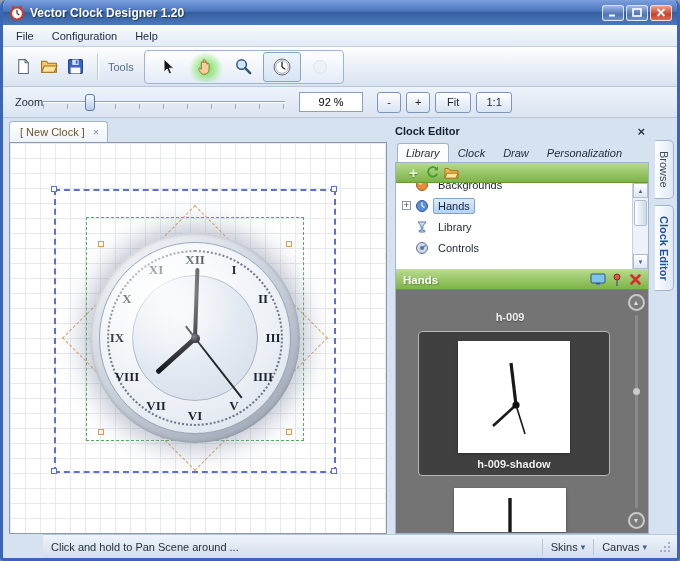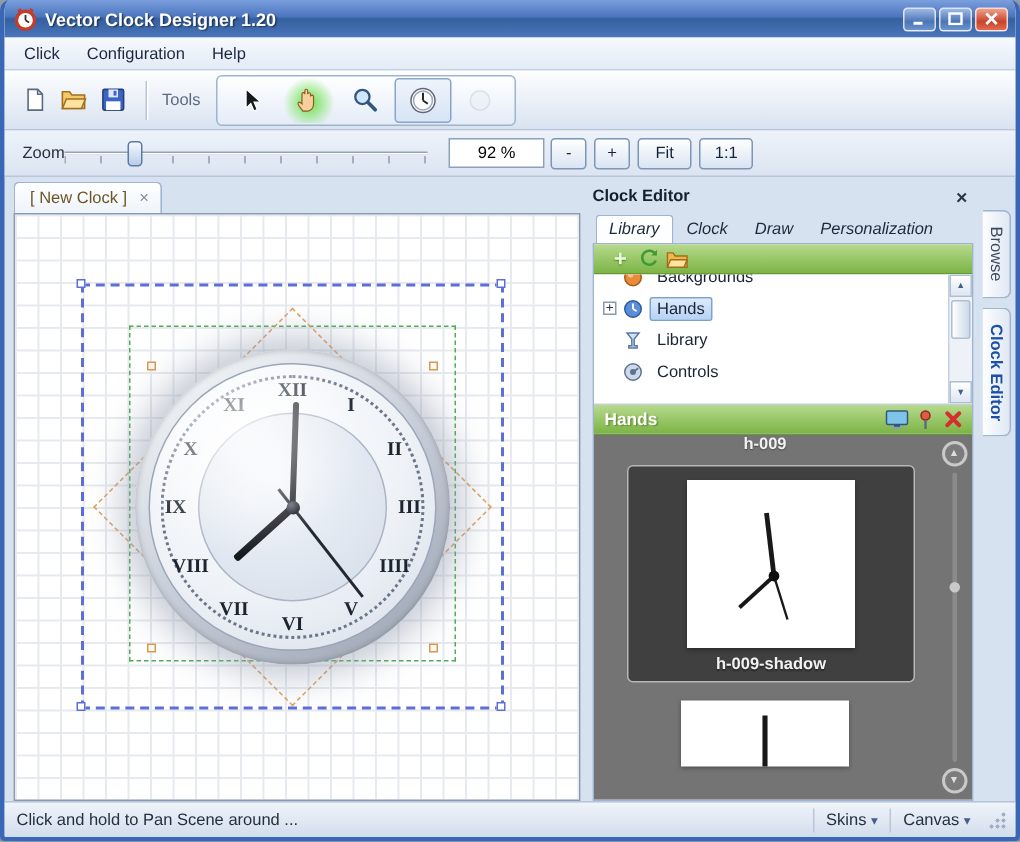--- a/index.html
+++ b/index.html
@@ -44,21 +44,21 @@
   .zoombar { height:31px; flex:0 0 31px; display:flex; align-items:center; padding:0 12px;
              background:linear-gradient(#eef3fa,#dbe4f1); border-bottom:1px solid #b9c6da; }
   .zoom-label { color:#24303f; }
   .slider { position:relative; width:242px; height:18px; margin-right:14px; }
   .slider .track { position:absolute; left:0; right:0; top:8px; height:2px; background:#8fa2ba; border-bottom:1px solid #fff; }
   .slider .ticks { position:absolute; left:0; right:0; top:11px; height:5px;
                    background:repeating-linear-gradient(90deg,#9fb0c4 0 1px, transparent 1px 24px); }
   .slider .handle { position:absolute; left:42px; top:1px; width:10px; height:17px; border:1px solid #5b7aa6; border-radius:3px;
                     background:linear-gradient(#f4f9fe,#b9cde8); }
   .zoom-value { width:64px; height:20px; border:1px solid #8aa0bc; background:#fff; text-align:center;
-                font:11px "Liberation Sans",sans-serif; margin-right:4px; }
+                font:11px "Liberation Sans",sans-serif; margin-right:14px; }
   .bevel-btn { height:21px; min-width:24px; padding:0 6px; margin-right:5px; border:1px solid #7d96b8; border-radius:3px;
                background:linear-gradient(#ffffff,#d9e4f2); font:11px "Liberation Sans",sans-serif; color:#16243a;
                display:inline-flex; align-items:center; justify-content:center; }
   .bevel-btn.wide { min-width:36px; }
 
   
   .main { flex:1; display:flex; min-height:0; }
 
   
   .canvas-pane { flex:1; display:flex; flex-direction:column; padding:2px 2px 0 6px; min-width:0; }
@@ -127,41 +127,41 @@
   .tree-scroll { position:absolute; right:0; top:0; bottom:0; width:16px; background:#eef2f8; border-left:1px solid #c4d0e0;
                  display:flex; flex-direction:column; }
   .tsc-btn { height:15px; border:1px solid #aebfd4; background:linear-gradient(#fff,#dde6f2); font-size:6px; color:#44608a;
              display:flex; align-items:center; justify-content:center; }
   .tsc-track { flex:1; position:relative; }
   .tsc-thumb { position:absolute; left:1px; right:1px; top:2px; height:26px; border:1px solid #aebfd4; border-radius:2px;
                background:linear-gradient(90deg,#fff,#ccd9ea); }
 
   .darkpanel { position:relative; flex:1; background:#747474; overflow:hidden; }
   .dp-inner { position:absolute; left:0; right:24px; top:0; bottom:0; }
-  .dp-label { text-align:center; color:#f2f2f2; font-weight:bold; padding-top:0; text-shadow:0 1px 1px rgba(0,0,0,.4); }
+  .dp-label { text-align:center; color:#f2f2f2; font-weight:bold; padding-top:21px; text-shadow:0 1px 1px rgba(0,0,0,.4); }
   .dp-card { margin:8px 14px 0 22px; background:#404040; border:1px solid #b6b6b6; border-radius:4px; padding:9px 9px 5px; }
   .thumb { width:112px; height:112px; background:#fff; margin:0 auto; box-shadow:0 1px 3px rgba(0,0,0,.35);
            display:flex; align-items:center; justify-content:center; }
   .dp-card .dp-label { padding-top:5px; }
   .thumb.partial { height:44px; margin-top:12px; overflow:hidden; align-items:flex-start; }
   .dp-scroll { position:absolute; right:2px; top:4px; bottom:4px; width:20px; display:flex; flex-direction:column; align-items:center; }
   .dps-btn { width:17px; height:17px; border:2px solid #c9c9c9; border-radius:50%; color:#dedede; font-size:7px;
              display:flex; align-items:center; justify-content:center; background:rgba(255,255,255,.06); }
   .dps-track { flex:1; width:3px; margin:4px 0; background:#8b8b8b; border-radius:2px; position:relative; }
   .dps-thumb { position:absolute; left:-2px; top:38%; width:7px; height:7px; border-radius:50%; background:#c9c9c9; }
 
   
   .side-strip { width:26px; flex:0 0 26px; display:flex; flex-direction:column; align-items:center; padding-top:22px; gap:6px; }
   .side-tab { writing-mode:vertical-rl; padding:10px 3px; border:1px solid #9fb4d0; border-left:none;
               border-radius:0 5px 5px 0; background:linear-gradient(90deg,#fdfefe,#dfe8f4); color:#3c4a5e; }
   .side-tab.active { color:#1b4fa8; font-weight:bold; }
 
   
   .statusbar { height:24px; flex:0 0 24px; display:flex; align-items:center; padding:0 6px 0 8px;
-               background:linear-gradient(#f0f4fa,#d2ddec); border-top:1px solid #b9c6da; }
+               background:linear-gradient(#f0f4fa,#d2ddec); border-top:1px solid #b9c6da;margin-left:40px; }
   .status-msg { flex:1; color:#24303f; }
   .status-item { display:flex; align-items:center; gap:3px; padding:2px 8px; border-left:1px solid #b9c6da; color:#24303f; }
   .status-item .dd { font-size:9px; color:#44608a; }
   .grip { width:12px; height:12px; margin-left:4px;
           background:radial-gradient(circle at 2px 10px,#9fb0c4 1.2px,transparent 1.5px),
                      radial-gradient(circle at 6px 10px,#9fb0c4 1.2px,transparent 1.5px),
                      radial-gradient(circle at 10px 10px,#9fb0c4 1.2px,transparent 1.5px),
                      radial-gradient(circle at 6px 6px,#9fb0c4 1.2px,transparent 1.5px),
                      radial-gradient(circle at 10px 6px,#9fb0c4 1.2px,transparent 1.5px),
                      radial-gradient(circle at 10px 2px,#9fb0c4 1.2px,transparent 1.5px); }
@@ -193,21 +193,21 @@
         </svg>
     </span>
     <span class="winbtn close">
       <svg width="10" height="9" viewBox="0 0 10 9">
           <path d="M1.5 1l7 7M8.5 1l-7 7" stroke="#fff" stroke-width="1.8"></path>
         </svg>
     </span>
   </div>
 
   <div class="menubar">
-    <span class="menu-item">Click</span>
+    <span class="menu-item">File</span>
     <span class="menu-item">Configuration</span>
     <span class="menu-item">Help</span>
   </div>
 
   <div class="toolbar">
     <span class="tb-ic">
       <svg width="17" height="17" viewBox="0 0 16 16">
           <path d="M3.5 1.5h6l3 3v10h-9z" fill="#fff" stroke="#5a6a80"></path>
           <path d="M9.5 1.5v3h3" fill="none" stroke="#5a6a80"></path>
         </svg>

